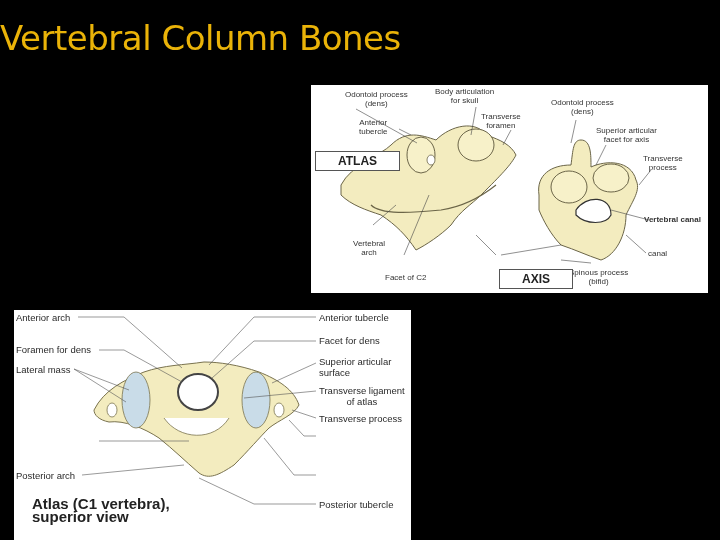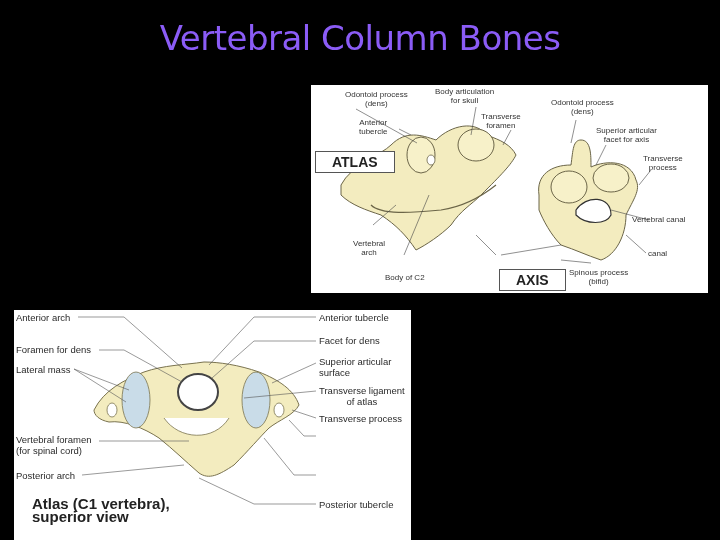--- a/index.html
+++ b/index.html
@@ -1,32 +1,32 @@
 <!DOCTYPE html>
 <html><head>
 <meta charset="utf-8">
 <style>
   html, body { margin: 0; padding: 0; }
   body {
     width: 720px; height: 540px; background: #000; position: relative; overflow: hidden;
     font-family: "Liberation Sans", sans-serif;
   }
   .title {
-    position: absolute; left: 0; top: 18px; width: 720px; text-align: center;
-    color: #8b5cf6; font-family: "DejaVu Sans", sans-serif; font-size: 34px; letter-spacing: -0.5px;
+    position: absolute; left: 0; top: 18px; width: 720px; 
+    color: #eab308; font-family: "DejaVu Sans", sans-serif; font-size: 34px; letter-spacing: -0.5px;
   }
   .panel { position: absolute; background: #fff; overflow: hidden; }
   .panel-top { left: 311px; top: 85px; width: 397px; height: 208px; }
   .panel-bottom { left: 14px; top: 310px; width: 397px; height: 239px; }
   .lbl { position: absolute; color: #333; font-size: 8px; line-height: 8.5px; text-align: center; white-space: nowrap; }
   .lbl-l { text-align: left; }
   .lbl-bottom { position: absolute; color: #2a2a2a; font-size: 9.5px; line-height: 11px; white-space: nowrap; }
   .boxlbl {
     position: absolute; border: 1px solid #555; background: #fff; font-weight: bold;
-    font-size: 14px; padding: 2px 16px; color: #222;
+    font-size: 12px; padding: 2px 22px; color: #222;
   }
   .caption { position: absolute; font-weight: bold; font-size: 15px; line-height: 13px; color: #222; }
   svg { position: absolute; left: 0; top: 0; }
 </style>
 </head>
 <body>
 
 <div class="title">Vertebral Column Bones</div>
 
 <div class="panel panel-top">
@@ -66,29 +66,29 @@
 (dens)</span></div>
   <div class="lbl" style="left:124px;top:3px;"><span style="white-space:pre">Body articulation
 for skull</span></div>
   <div class="lbl" style="left:48px;top:34px;"><span style="white-space:pre">Anterior
 tubercle</span></div>
   <div class="lbl" style="left:170px;top:28px;"><span style="white-space:pre">Transverse
 foramen</span></div>
   <div class="boxlbl" style="left:4px;top:66px;">ATLAS</div>
   <div class="lbl" style="left:42px;top:155px;"><span style="white-space:pre">Vertebral
 arch</span></div>
-  <div class="lbl" style="left:74px;top:189px;">Body of C2</div>
+  <div class="lbl" style="left:74px;top:189px;">Facet of C2</div>
 
   <div class="lbl" style="left:240px;top:14px;"><span style="white-space:pre">Odontoid process
 (dens)</span></div>
   <div class="lbl" style="left:285px;top:42px;"><span style="white-space:pre">Superior articular
 facet for axis</span></div>
   <div class="lbl" style="left:332px;top:70px;"><span style="white-space:pre">Transverse
 process</span></div>
-  <div class="lbl lbl-l" style="left:321px;top:131px;">Vertebral canal</div>
+  <div class="lbl lbl-l" style="left:333px;top:131px;font-weight:bold;">Vertebral canal</div>
   <div class="lbl lbl-l" style="left:337px;top:165px;">canal</div>
   <div class="lbl" style="left:258px;top:184px;"><span style="white-space:pre">Spinous process
 (bifid)</span></div>
   <div class="boxlbl" style="left:188px;top:184px;">AXIS</div>
 </div>
 
 <div class="panel panel-bottom">
   <svg width="397" height="215" viewBox="0 0 397 215">
     <path d="M80,100 C90,80 110,70 130,62 C150,55 170,55 190,52 C205,52 225,55 245,62 C265,70 280,80 285,95 C280,105 265,110 255,118 C245,128 235,140 220,155 C205,165 195,170 185,163 C170,150 160,140 145,128 C130,118 110,110 95,112 C85,110 80,105 80,100 Z" fill="#f3ecbf" stroke="#7a734f" stroke-width="1"></path>
     <ellipse cx="122" cy="90" rx="14" ry="28" fill="#c9dce8" stroke="#7a734f" stroke-width="0.8"></ellipse>
@@ -111,22 +111,20 @@
       <polyline points="302,108 278,100"></polyline>
       <polyline points="302,126 290,126 275,110"></polyline>
       <polyline points="302,165 280,165 250,128"></polyline>
       <polyline points="302,194 240,194 185,168"></polyline>
     </g>
   </svg>
 
   <div class="lbl-bottom" style="left:2px;top:2px;">Anterior arch</div>
   <div class="lbl-bottom" style="left:2px;top:34px;">Foramen for dens</div>
   <div class="lbl-bottom" style="left:2px;top:54px;">Lateral mass</div>
-  <div class="lbl-bottom" style="left:2px;top:124px;white-space:pre;">Vertebral foramen
-(for spinal cord)</div>
   <div class="lbl-bottom" style="left:2px;top:160px;">Posterior arch</div>
   <div class="caption" style="left:18px;top:187px;white-space:pre;">Atlas (C1 vertebra),
 superior view</div>
 
   <div class="lbl-bottom" style="left:305px;top:2px;">Anterior tubercle</div>
   <div class="lbl-bottom" style="left:305px;top:25px;">Facet for dens</div>
   <div class="lbl-bottom" style="left:305px;top:46px;white-space:pre;">Superior articular
 surface</div>
   <div class="lbl-bottom" style="left:305px;top:75px;white-space:pre;text-align:center;">Transverse ligament
 of atlas</div>

